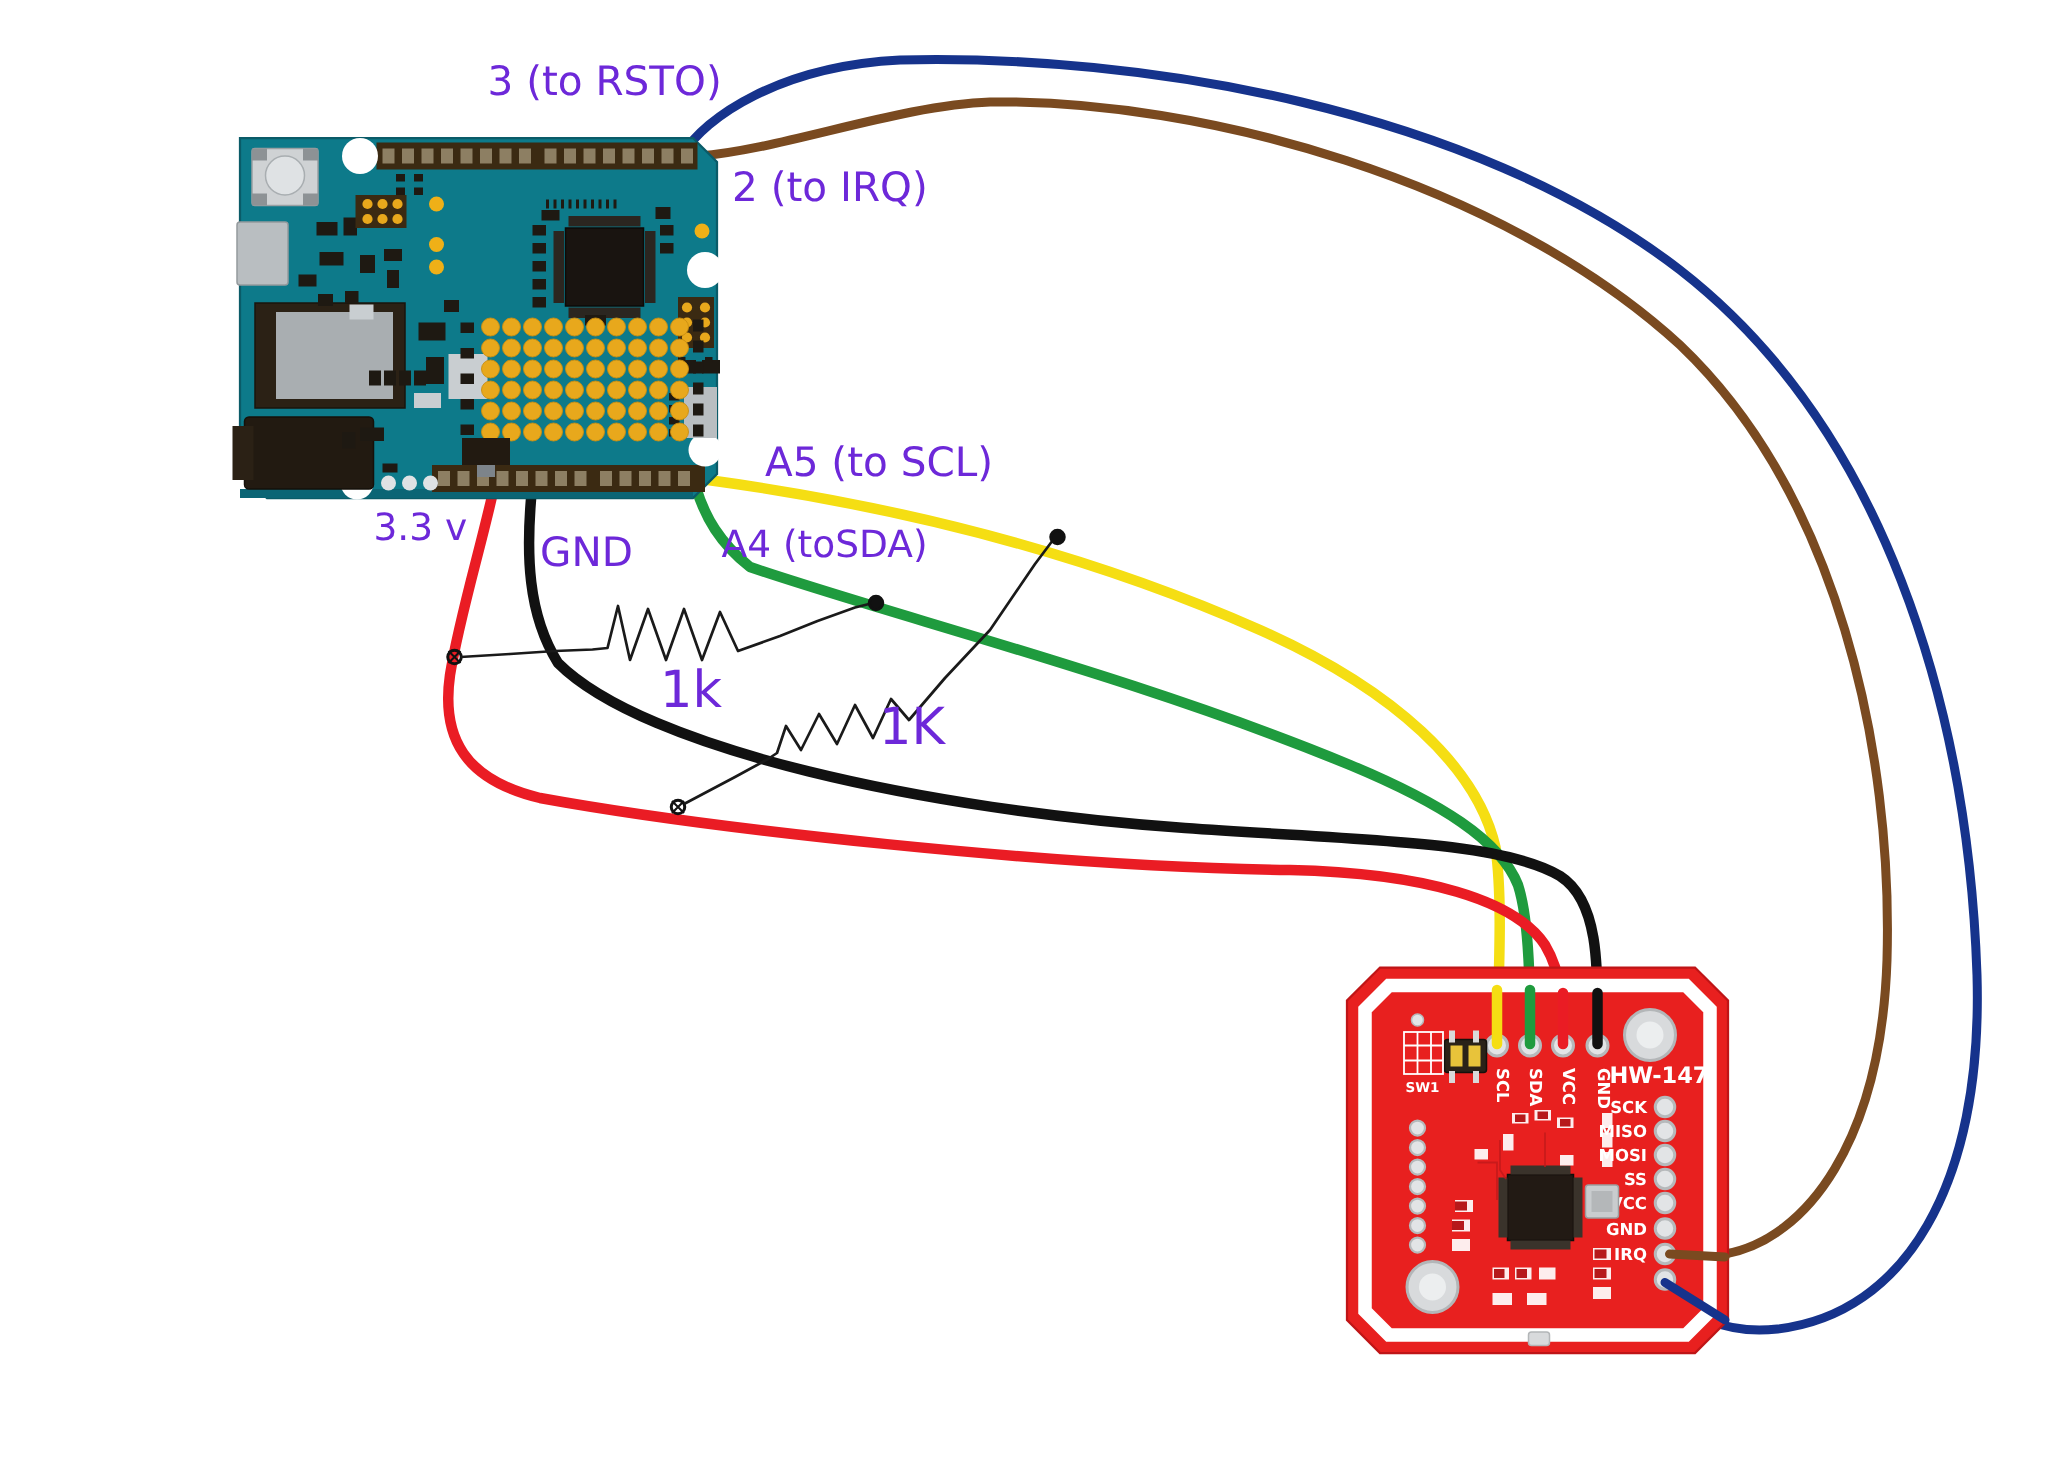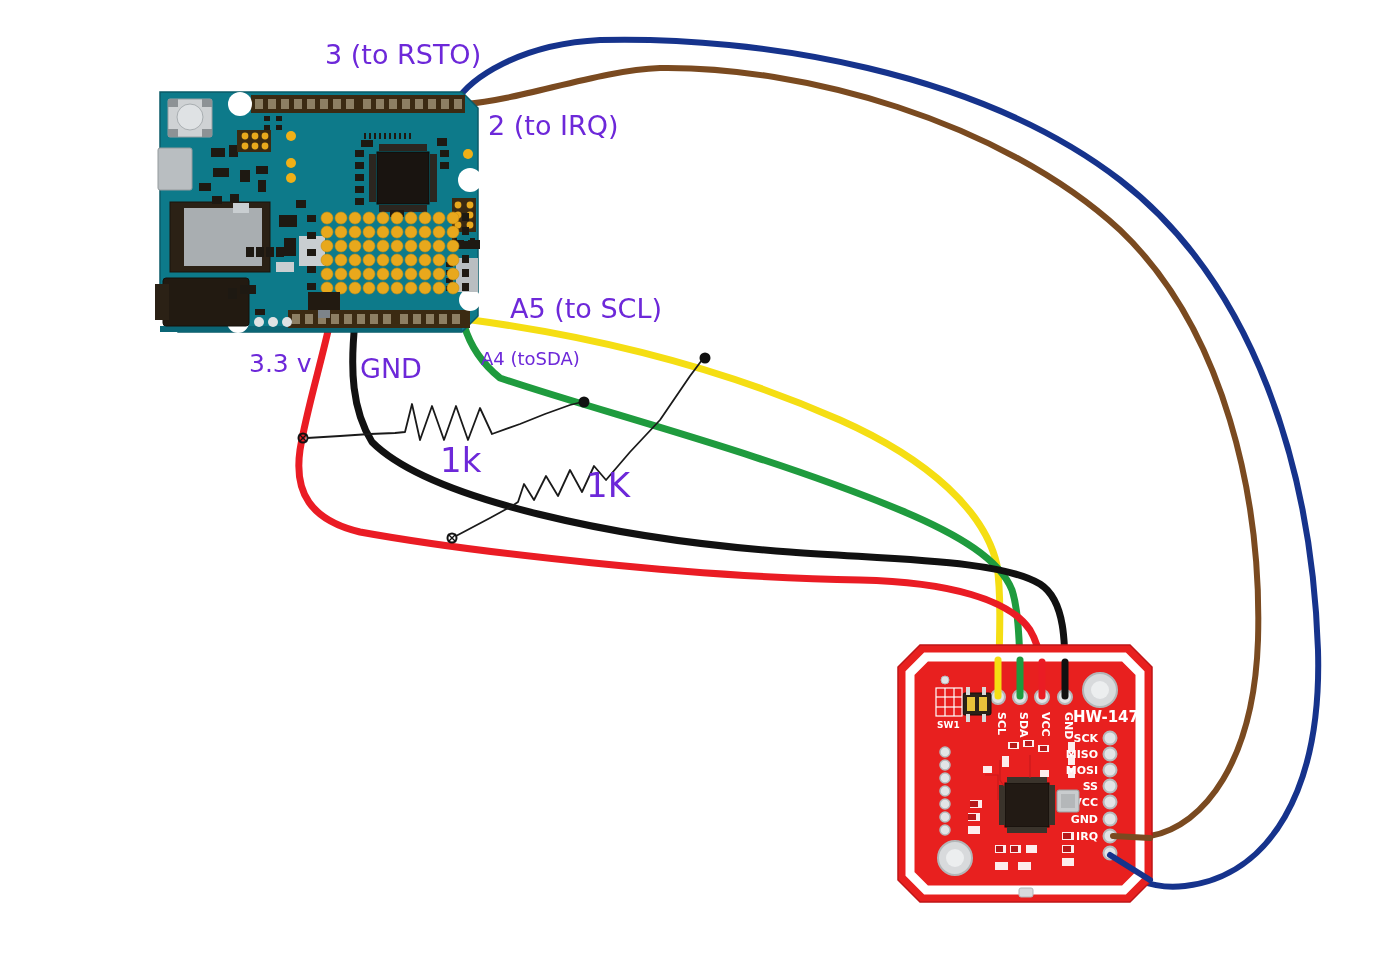--- a/index.html
+++ b/index.html
@@ -25,23 +25,23 @@
     height: 972px;
   }
   .lbl {
     position: absolute;
     font-family: "DejaVu Sans", sans-serif;
     color: #6d28d9;
     white-space: nowrap;
     line-height: 1;
   }
   .lbl-big { font-size: 27px; }
-  .lbl-mid { font-size: 18px; }
+  .lbl-mid { font-size: 25px; }
   .lbl-res { font-size: 34px; }
-  .lbl-33 { font-size: 25px; margin-top: 12px; }
+  .lbl-33 { font-size: 25px; }
 </style>
 </head>
 <body>
 
 <div id="stage">
 
   <svg class="layer" viewBox="0 0 1378 972">
     <g fill="none" stroke-linecap="round" stroke-linejoin="round">
 
       <path stroke="#16338c" stroke-width="6" d="M 455,103 C 470,78 520,44 600,40 C 760,36 980,72 1120,180

